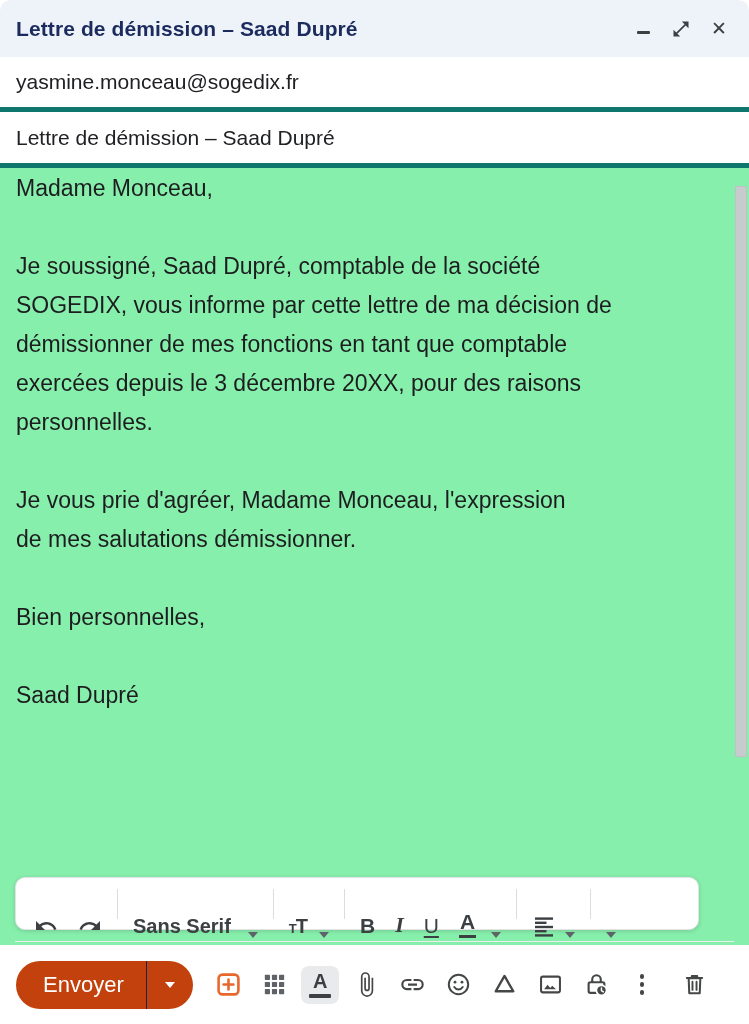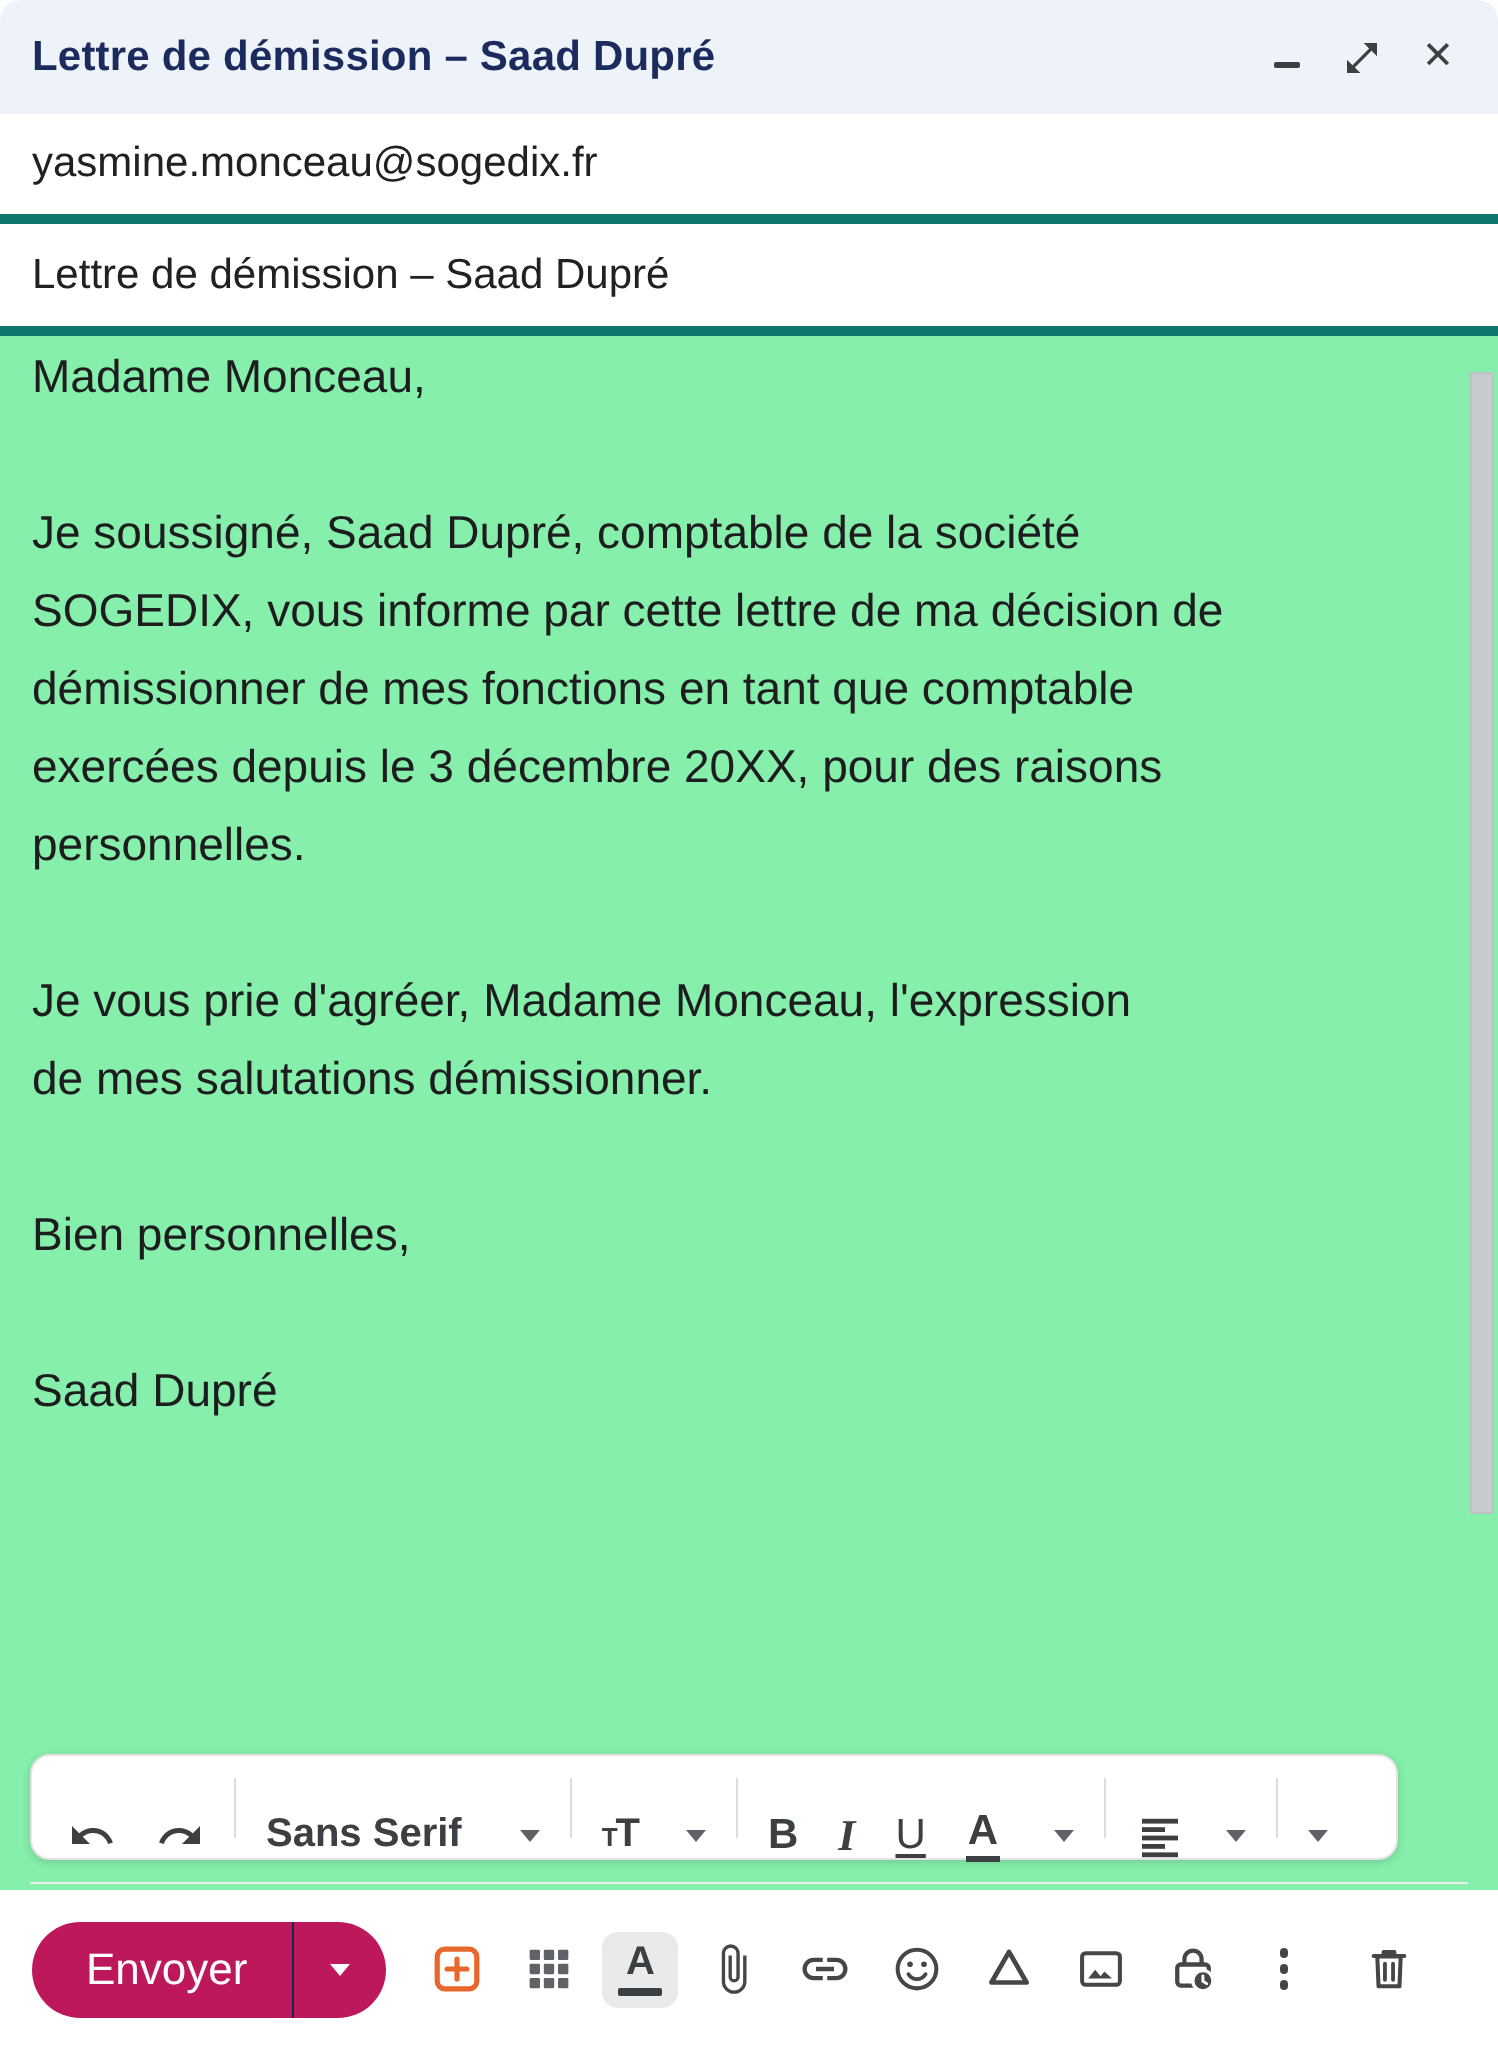--- a/index.html
+++ b/index.html
@@ -45,21 +45,21 @@
     background:#c8cbce; border:1px solid #bfc2c5; cursor:pointer;
   }
   
   .fmt-toolbar {
     position:absolute; top:877px; left:15px; width:684px; height:53px;
     background:#fff; border:1px solid #e3e3e6; border-radius:10px;
     box-shadow:0 1px 4px rgba(32,33,36,.18);
     display:flex; align-items:center; padding:0 8px;
   }
   .fmt-btn {
-    display:flex; align-items:center; justify-content:center; gap:21px;
+    display:flex; align-items:flex-end; justify-content:center; gap:9px;
     padding:0 10px; height:40px; cursor:pointer; color:#3c4043; border:none;
     background:transparent;
     margin-top:28px;
   }
   .fmt-divider { width:1px; height:30px; background:#dadce0; margin:0 5px; flex:none; }
   .caret {
     width:0; height:0; border-left:5px solid transparent; border-right:5px solid transparent;
     border-top:6px solid #5f6368; display:inline-block;
   }
   .caret-white { border-top-color:#fff; }
@@ -73,21 +73,21 @@
   .icon24 { width:24px; height:24px; display:block; }
   
   .bottom-divider { position:absolute; top:941px; left:15px; width:719px; height:1px; background:#ececec; }
   
   .bottom-bar {
     position:absolute; top:945px; left:0; width:749px; height:79px;
     display:flex; align-items:center; padding:0 16px; background:#fff;
   }
   .send-group {
     display:flex; align-items:stretch; height:48px; border-radius:24px;
-    overflow:hidden; background:#be185d; flex:none; cursor:pointer;
+    overflow:hidden; background:#c2410c; flex:none; cursor:pointer;
   }
   .send-main {
     border:none; background:transparent; color:#fff; font-size:22px;
     font-family:inherit; padding:0 22px 0 27px; cursor:pointer;
   }
   .send-divider { width:1.5px; background:#18264e; }
   .send-caret-btn {
     border:none; background:transparent; width:46px; display:flex;
     align-items:center; justify-content:center; cursor:pointer;
   }

